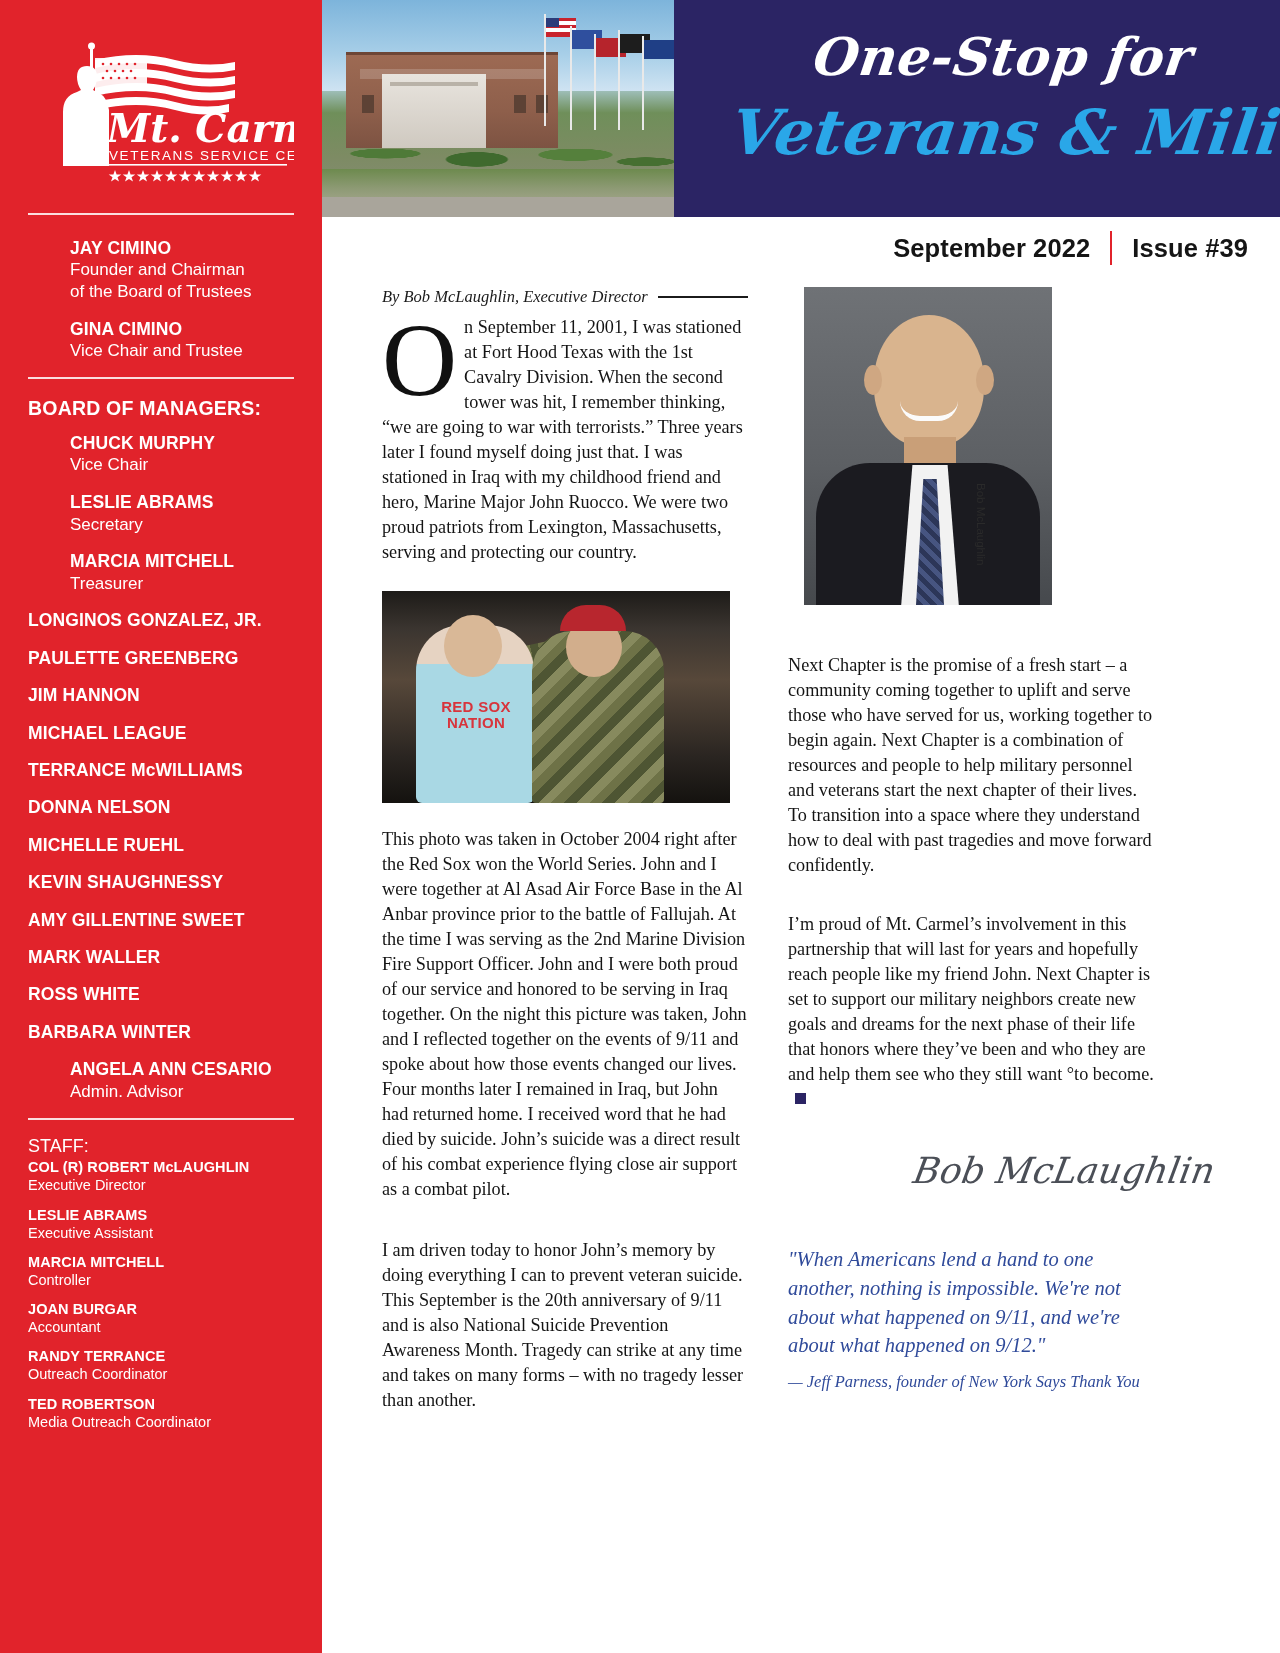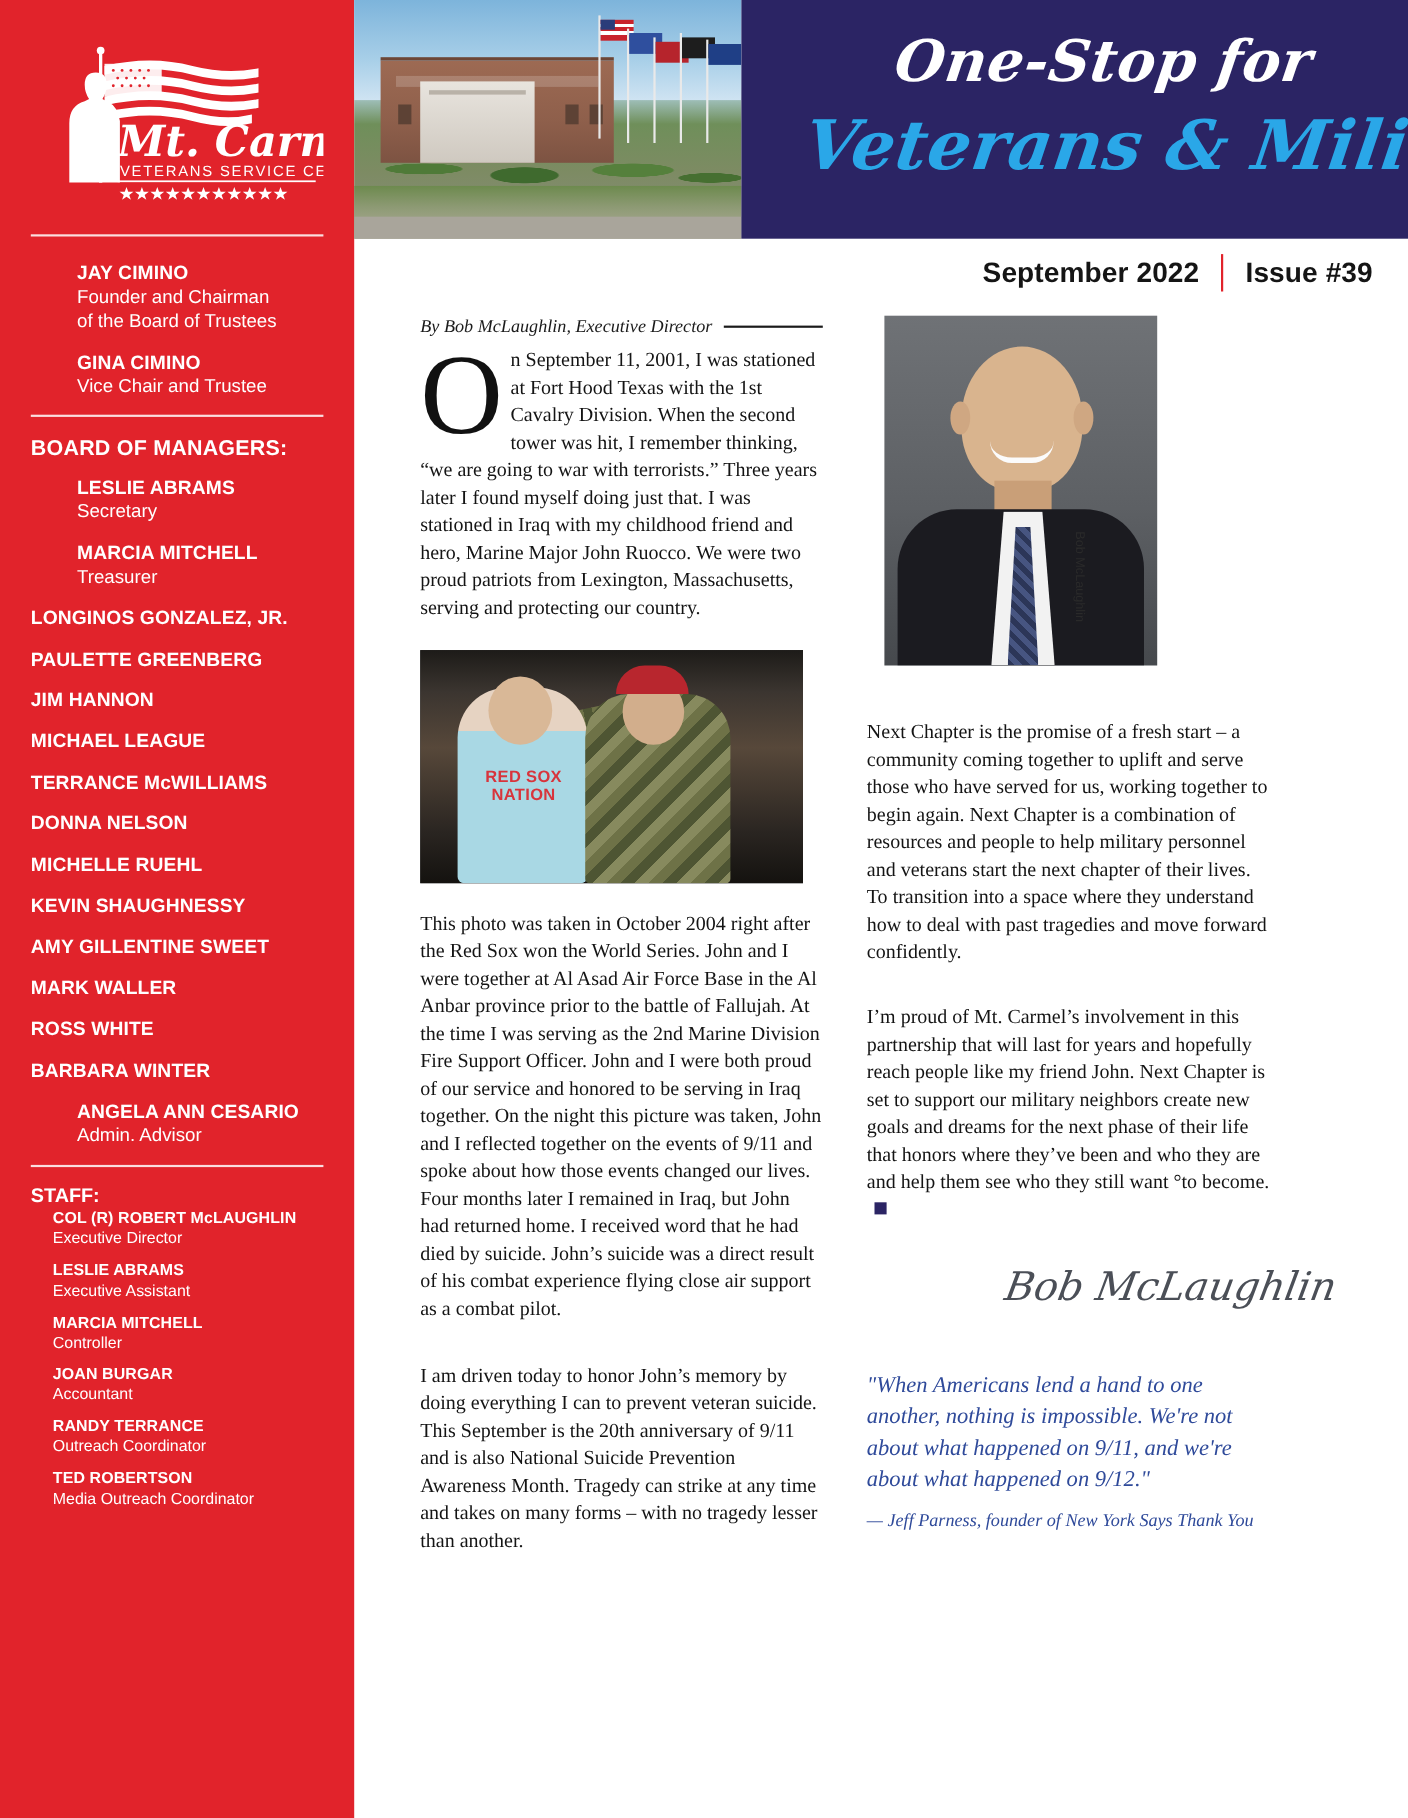--- a/index.html
+++ b/index.html
@@ -68,25 +68,25 @@
     margin: 6px 0 12px 0;
   }
   .name-only {
     font-weight: bold;
     font-size: 17.5px;
     line-height: 1.28;
     margin-bottom: 15px;
     letter-spacing: 0.1px;
   }
   .staff-head {
-    font-weight: bold;
+    font-weight: normal;
     font-size: 18px;
     margin-bottom: 1px;
   }
-  .staff-item { margin-bottom: 11px; margin-left: 20px; }
+  .staff-item { margin-bottom: 11px; }
   .staff-item .nm {
     font-weight: bold;
     font-size: 14.5px;
     line-height: 1.25;
     letter-spacing: 0.1px;
   }
   .staff-item .rl {
     font-size: 14.5px;
     line-height: 1.25;
   }
@@ -416,20 +416,24 @@
           <div class="rl" style="white-space:pre-line">Vice Chair and Trustee</div>
         </div>
       </div>
 
       <div class="sb-divider" style="margin:14px 0 18px 0;"></div>
 
       <div class="section-head">BOARD OF MANAGERS:</div>
 
       <div>
         <div class="person">
+          <div class="nm">CHUCK MURPHY</div>
+          <div class="rl">Vice Chair</div>
+        </div>
+        <div class="person">
           <div class="nm">LESLIE ABRAMS</div>
           <div class="rl">Secretary</div>
         </div>
         <div class="person">
           <div class="nm">MARCIA MITCHELL</div>
           <div class="rl">Treasurer</div>
         </div>
       </div>
 
       <div>

